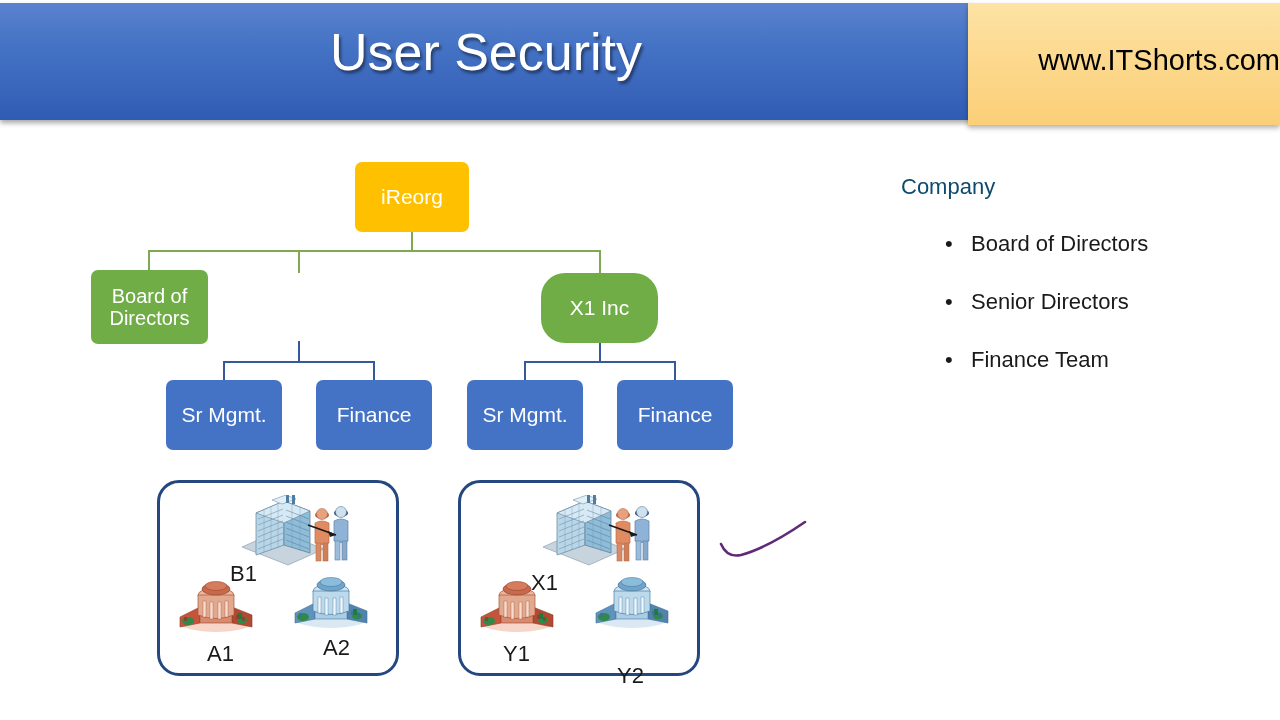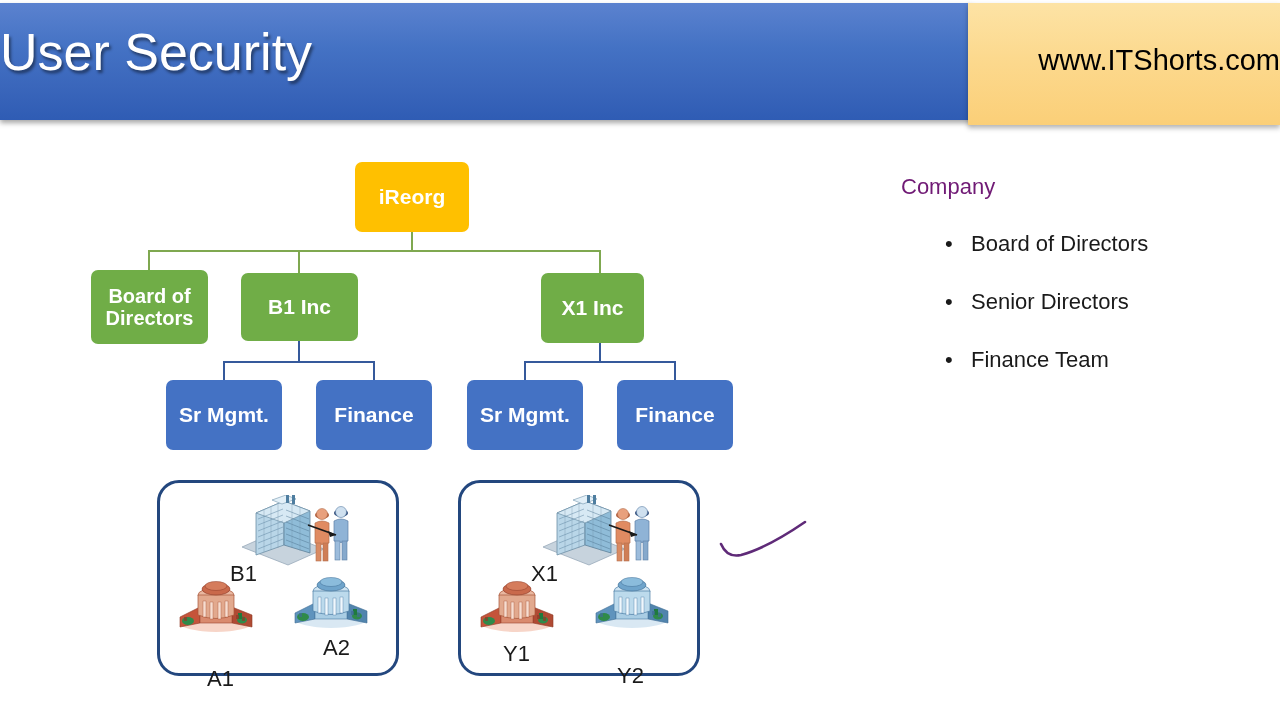--- a/index.html
+++ b/index.html
@@ -22,20 +22,21 @@
   }
   #header-blue {
     position: absolute; left: 0; top: 3px;
     width: 972px; height: 117px;
     background: linear-gradient(180deg, #5b82cf 0%, #4472c4 38%, #3a66bb 72%, #2f5cb4 100%);
     box-shadow: 0 3px 5px rgba(0,0,0,0.35);
   }
   #header-title {
     position: absolute; left: 0; top: 22px;
     width: 972px;
+    text-align: center;
     font-size: 52px;
     color: #ffffff;
     letter-spacing: 0px;
     text-shadow: 2px 3px 3px rgba(0,0,0,0.45);
     white-space: nowrap;
   }
   #header-yellow {
     position: absolute; left: 968px; top: 3px;
     width: 312px; height: 122px;
     background: linear-gradient(180deg, #fde3a5 0%, #fcd98e 45%, #fbcf78 100%);
@@ -54,39 +55,38 @@
   #org { position: absolute; left: 0; top: 0; width: 900px; height: 720px; }
 
   .node {
     position: absolute;
     display: flex; align-items: center; justify-content: center;
     text-align: center;
     color: #ffffff;
     border-radius: 7px;
     line-height: 1.12;
     z-index: 3;
-    font-weight: bold;
   }
   .node-root {
     background: #ffc000;
     font-size: 21px;
   }
   .node-green {
     background: #70ad47;
     font-size: 21px;
   }
   .node-blue {
     background: #4472c4;
     font-size: 21px;
   }
 
   #n-ireorg   { left: 355px; top: 162px; width: 114px; height: 70px; }
   #n-board    { left: 91px;  top: 270px; width: 117px; height: 74px; font-size: 20px; }
   #n-b1       { left: 241px; top: 273px; width: 117px; height: 68px; }
-  #n-x1       { left: 541px; top: 273px; width: 103px; height: 70px; }
+  #n-x1       { left: 541px; top: 273px; width: 117px; height: 70px; border-radius: 24px; }
   #n-sr1      { left: 166px; top: 380px; width: 116px; height: 70px; }
   #n-fin1     { left: 316px; top: 380px; width: 116px; height: 70px; }
   #n-sr2      { left: 467px; top: 380px; width: 116px; height: 70px; }
   #n-fin2     { left: 617px; top: 380px; width: 116px; height: 70px; }
 
   .conn { position: absolute; background: #7fa850; z-index: 1; }
   .conn-b { position: absolute; background: #35599b; z-index: 1; }
 
   
   #c-root-v   { left: 411px; top: 232px; width: 1.5px; height: 19px; }
@@ -126,21 +126,21 @@
   
   .art { position: absolute; }
 
   
   #curve { position: absolute; left: 715px; top: 500px; width: 110px; height: 70px; z-index: 4; }
 
   
   #right-col { position: absolute; left: 880px; top: 160px; width: 400px; }
   #right-title {
     position: absolute; left: 21px; top: 14px;
-    font-size: 22px; color: #701a75; white-space: nowrap;
+    font-size: 22px; color: #0c4a6e; white-space: nowrap;
   }
   .bullet-row {
     position: absolute; left: 65px;
     display: flex; align-items: baseline;
     white-space: nowrap;
   }
   .bullet-dot {
     width: 26px; font-size: 22px; color: #1a1a1a; line-height: 1;
   }
   .bullet-text { font-size: 22px; color: #1a1a1a; }
@@ -173,21 +173,20 @@
     <div class="conn-b" id="cb1-l"></div>
     <div class="conn-b" id="cb1-r"></div>
 
     <div class="conn-b" id="cb2-v"></div>
     <div class="conn-b" id="cb2-h"></div>
     <div class="conn-b" id="cb2-l"></div>
     <div class="conn-b" id="cb2-r"></div>
 
     <div class="node node-root" id="n-ireorg">iReorg</div>
     <div class="node node-green" id="n-board">Board of Directors</div>
-    <div class="node node-green" id="n-b1">B1 Inc</div>
     <div class="node node-green" id="n-x1">X1 Inc</div>
     <div class="node node-blue" id="n-sr1">Sr Mgmt.</div>
     <div class="node node-blue" id="n-fin1">Finance</div>
     <div class="node node-blue" id="n-sr2">Sr Mgmt.</div>
     <div class="node node-blue" id="n-fin2">Finance</div>
   </div>
 
   <div class="group-panel" id="grp-b">
 
     <div class="art" style="left:78px; top:12px;">
@@ -272,21 +271,21 @@
         <ellipse cx="66" cy="43" rx="5" ry="3.5" fill="#2f8a4a"></ellipse>
         <rect x="62" y="36" width="4" height="6" fill="#1f7a3e"></rect>
 
         <g fill="#8e3a27" opacity="0.7">
           <rect x="60" y="38" width="3" height="4"></rect>
             <rect x="66" y="40" width="3" height="4"></rect>
           <rect x="8" y="40" width="3" height="4"></rect>
         </g>
       </svg>
     </div>
-    <div class="grp-label" style="left:47px; top:158px;margin-top:25px;">A1</div>
+    <div class="grp-label" style="left:47px; top:158px;">A1</div>
 
     <div class="art" style="left:131px; top:90px;">
       <svg width="80" height="56" viewBox="0 0 80 56">
         <ellipse cx="40" cy="46" rx="36" ry="9" fill="#b9d6ea" opacity="0.55"></ellipse>
         <polygon points="4,40 24,30 24,46 4,50" fill="#5f93bd" stroke="#3f6d94" stroke-width="0.6"></polygon>
         <polygon points="56,30 76,38 76,50 56,46" fill="#5184ad" stroke="#3f6d94" stroke-width="0.6"></polygon>
         <polygon points="24,30 56,30 56,46 24,46" fill="#a9cde4" stroke="#4a7ba3" stroke-width="0.6"></polygon>
         <ellipse cx="40" cy="18" rx="18" ry="7" fill="#cfe5f3" stroke="#4a7ba3" stroke-width="0.7"></ellipse>
         <path d="M22 18 L22 38 Q40 45 58 38 L58 18 Z" fill="#bcdaec" stroke="#4a7ba3" stroke-width="0.7"></path>
         <ellipse cx="40" cy="12" rx="14" ry="6" fill="#6fa4cb" stroke="#3f6d94" stroke-width="0.6"></ellipse>
@@ -354,21 +353,21 @@
           <ellipse cx="103" cy="18" rx="7" ry="4" fill="#2f4a78"></ellipse>
           <circle cx="103" cy="17" r="5.5" fill="#cfe0ef" stroke="#5d7fa6" stroke-width="0.6"></circle>
           <path d="M96 26 Q103 22 110 26 L110 46 Q103 49 96 46 Z" fill="#8fb3d6" stroke="#5d7fa6" stroke-width="0.7"></path>
           <rect x="97" y="46" width="5" height="19" fill="#9cbcdc" stroke="#5d7fa6" stroke-width="0.6"></rect>
           <rect x="104" y="46" width="5" height="19" fill="#86a9cc" stroke="#5d7fa6" stroke-width="0.6"></rect>
         </g>
         <line x1="70" y1="30" x2="98" y2="40" stroke="#1a1a1a" stroke-width="1.8"></line>
         <polygon points="98,40 90,36 92,42" fill="#1a1a1a"></polygon>
       </svg>
     </div>
-    <div class="grp-label" style="left:70px; top:78px;">X1</div>
+    <div class="grp-label" style="left:70px; top:87px;">X1</div>
 
     <div class="art" style="left:16px; top:94px;">
       <svg width="80" height="56" viewBox="0 0 80 56">
         <ellipse cx="40" cy="46" rx="36" ry="9" fill="#f0b39a" opacity="0.55"></ellipse>
         <polygon points="4,40 24,30 24,46 4,50" fill="#c5543a" stroke="#8e3a27" stroke-width="0.6"></polygon>
         <polygon points="56,30 76,38 76,50 56,46" fill="#b04a33" stroke="#8e3a27" stroke-width="0.6"></polygon>
         <polygon points="24,30 56,30 56,46 24,46" fill="#d98a6e" stroke="#9a4530" stroke-width="0.6"></polygon>
         <ellipse cx="40" cy="18" rx="18" ry="7" fill="#e9b7a0" stroke="#a85438" stroke-width="0.7"></ellipse>
         <path d="M22 18 L22 38 Q40 45 58 38 L58 18 Z" fill="#e2a98e" stroke="#a85438" stroke-width="0.7"></path>
         <ellipse cx="40" cy="12" rx="14" ry="6" fill="#c9694b" stroke="#8e3a27" stroke-width="0.6"></ellipse>

